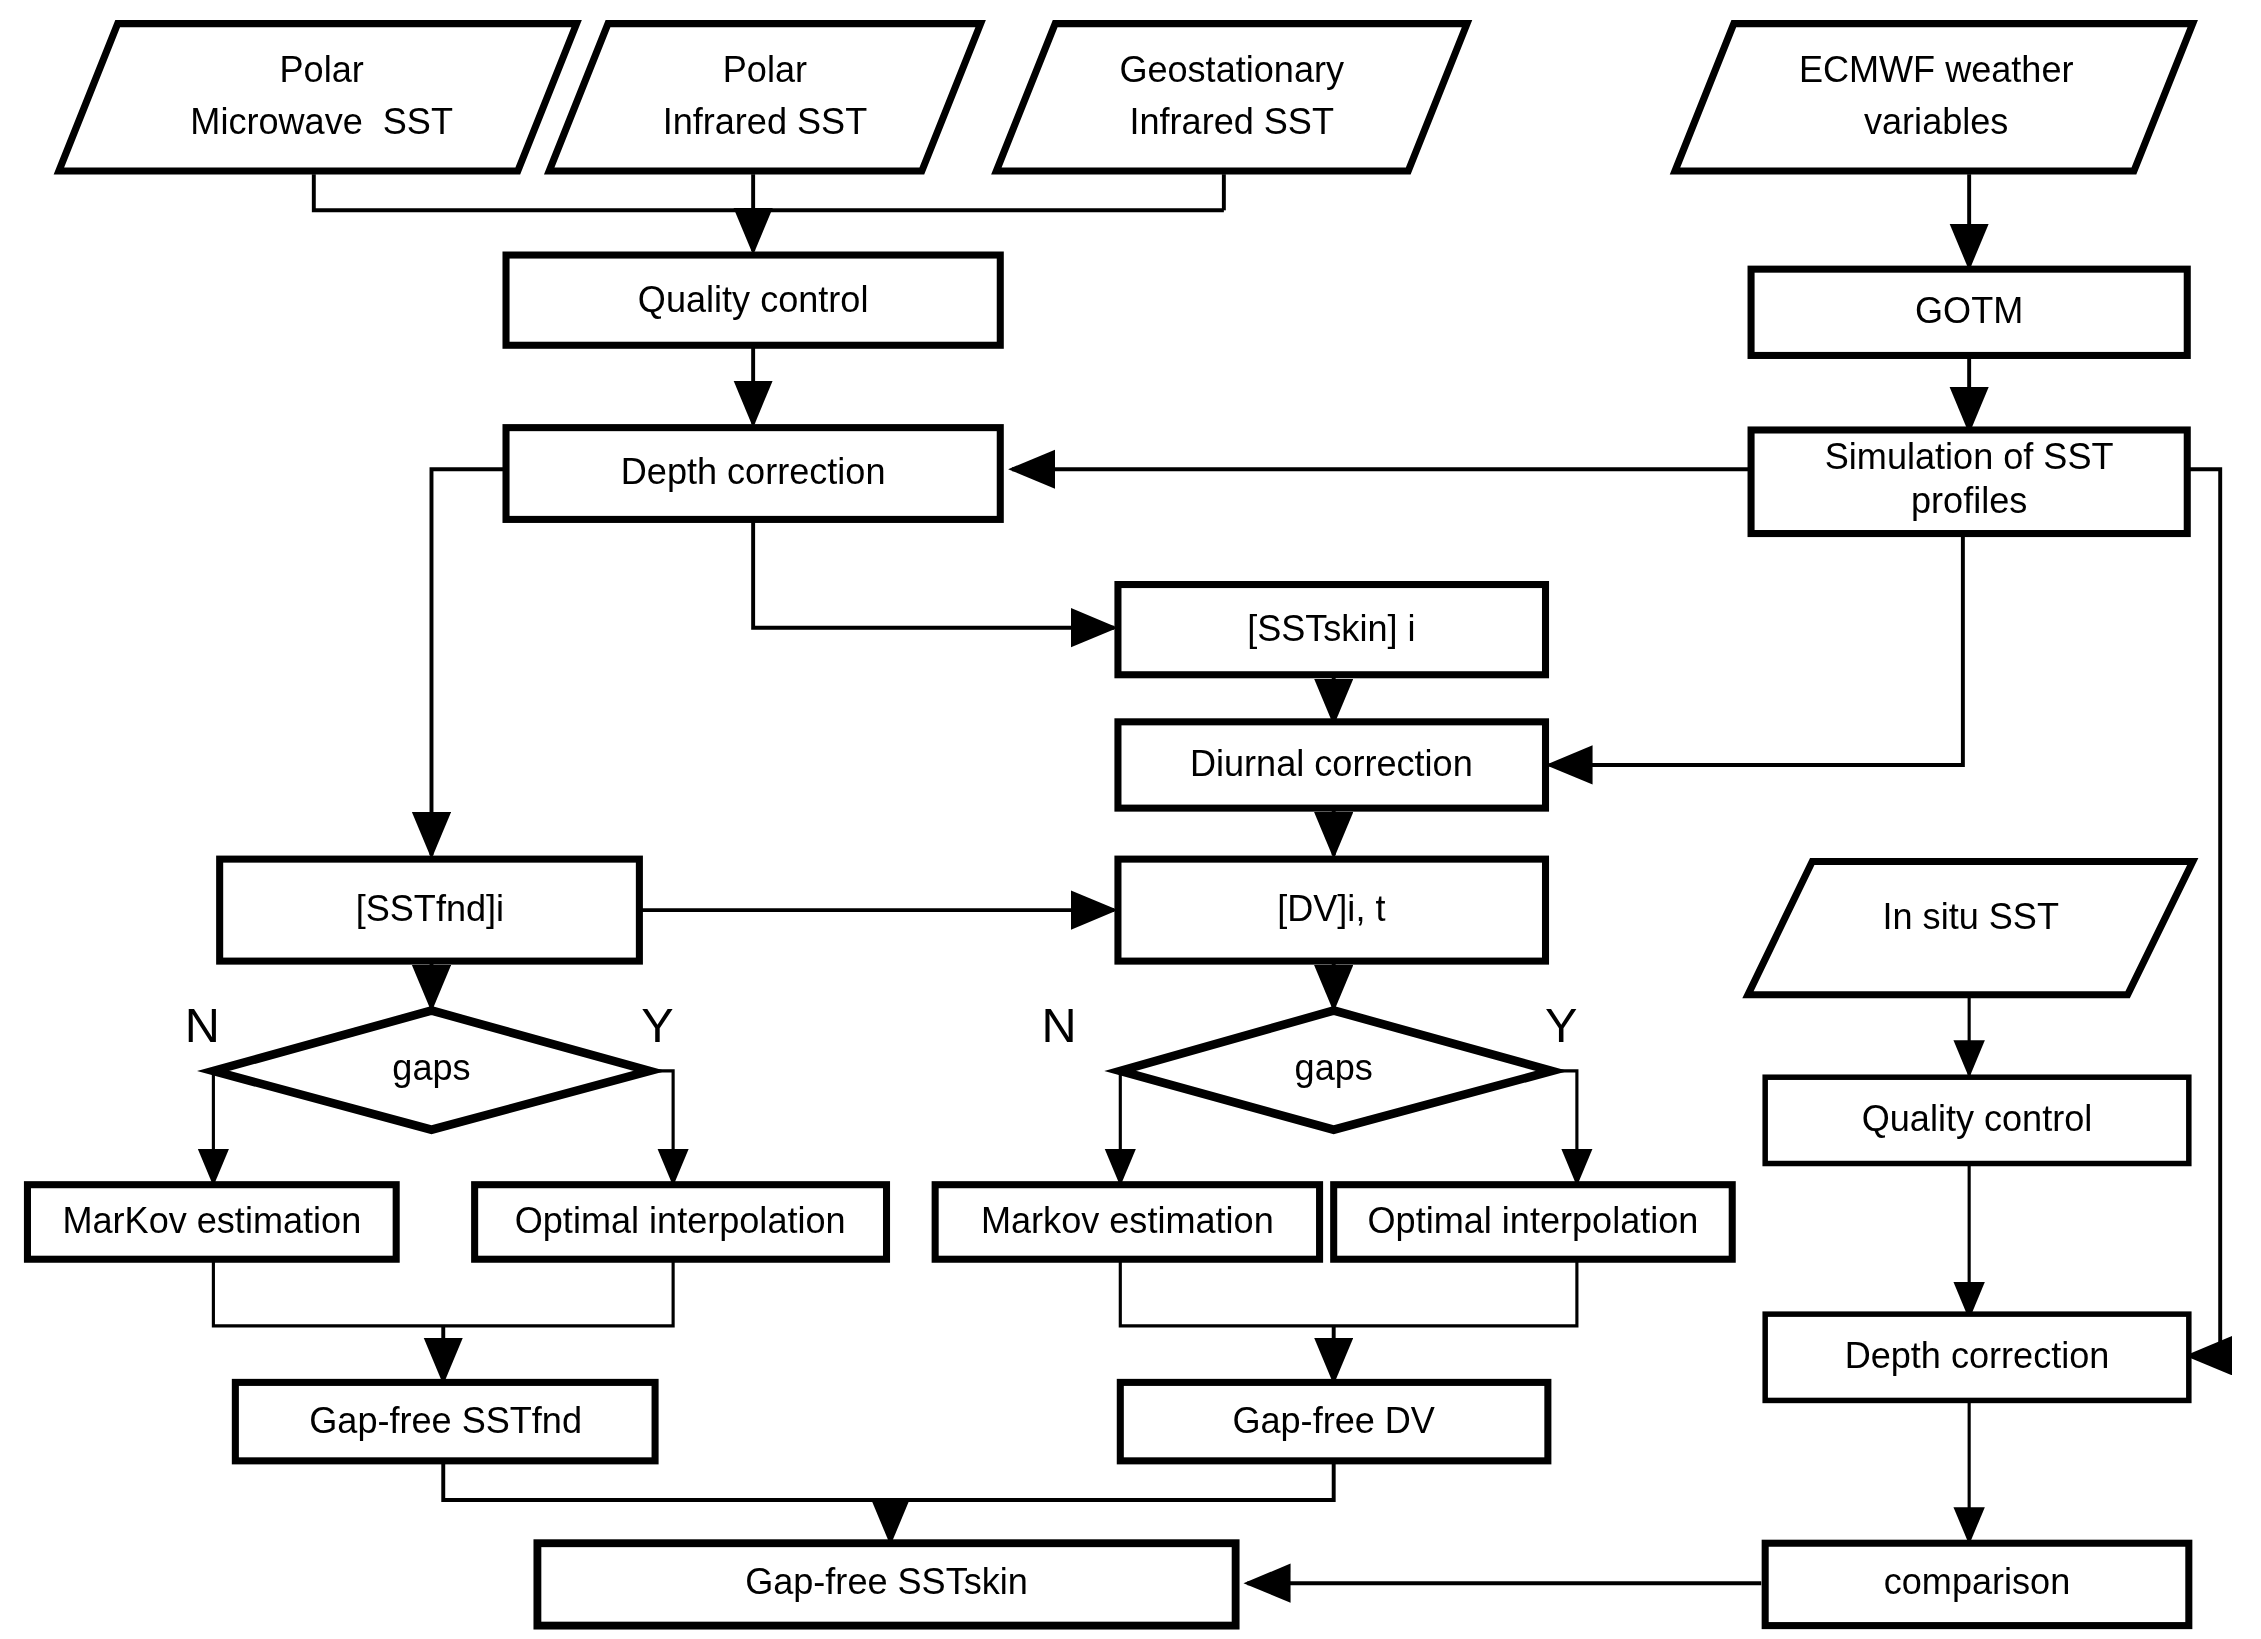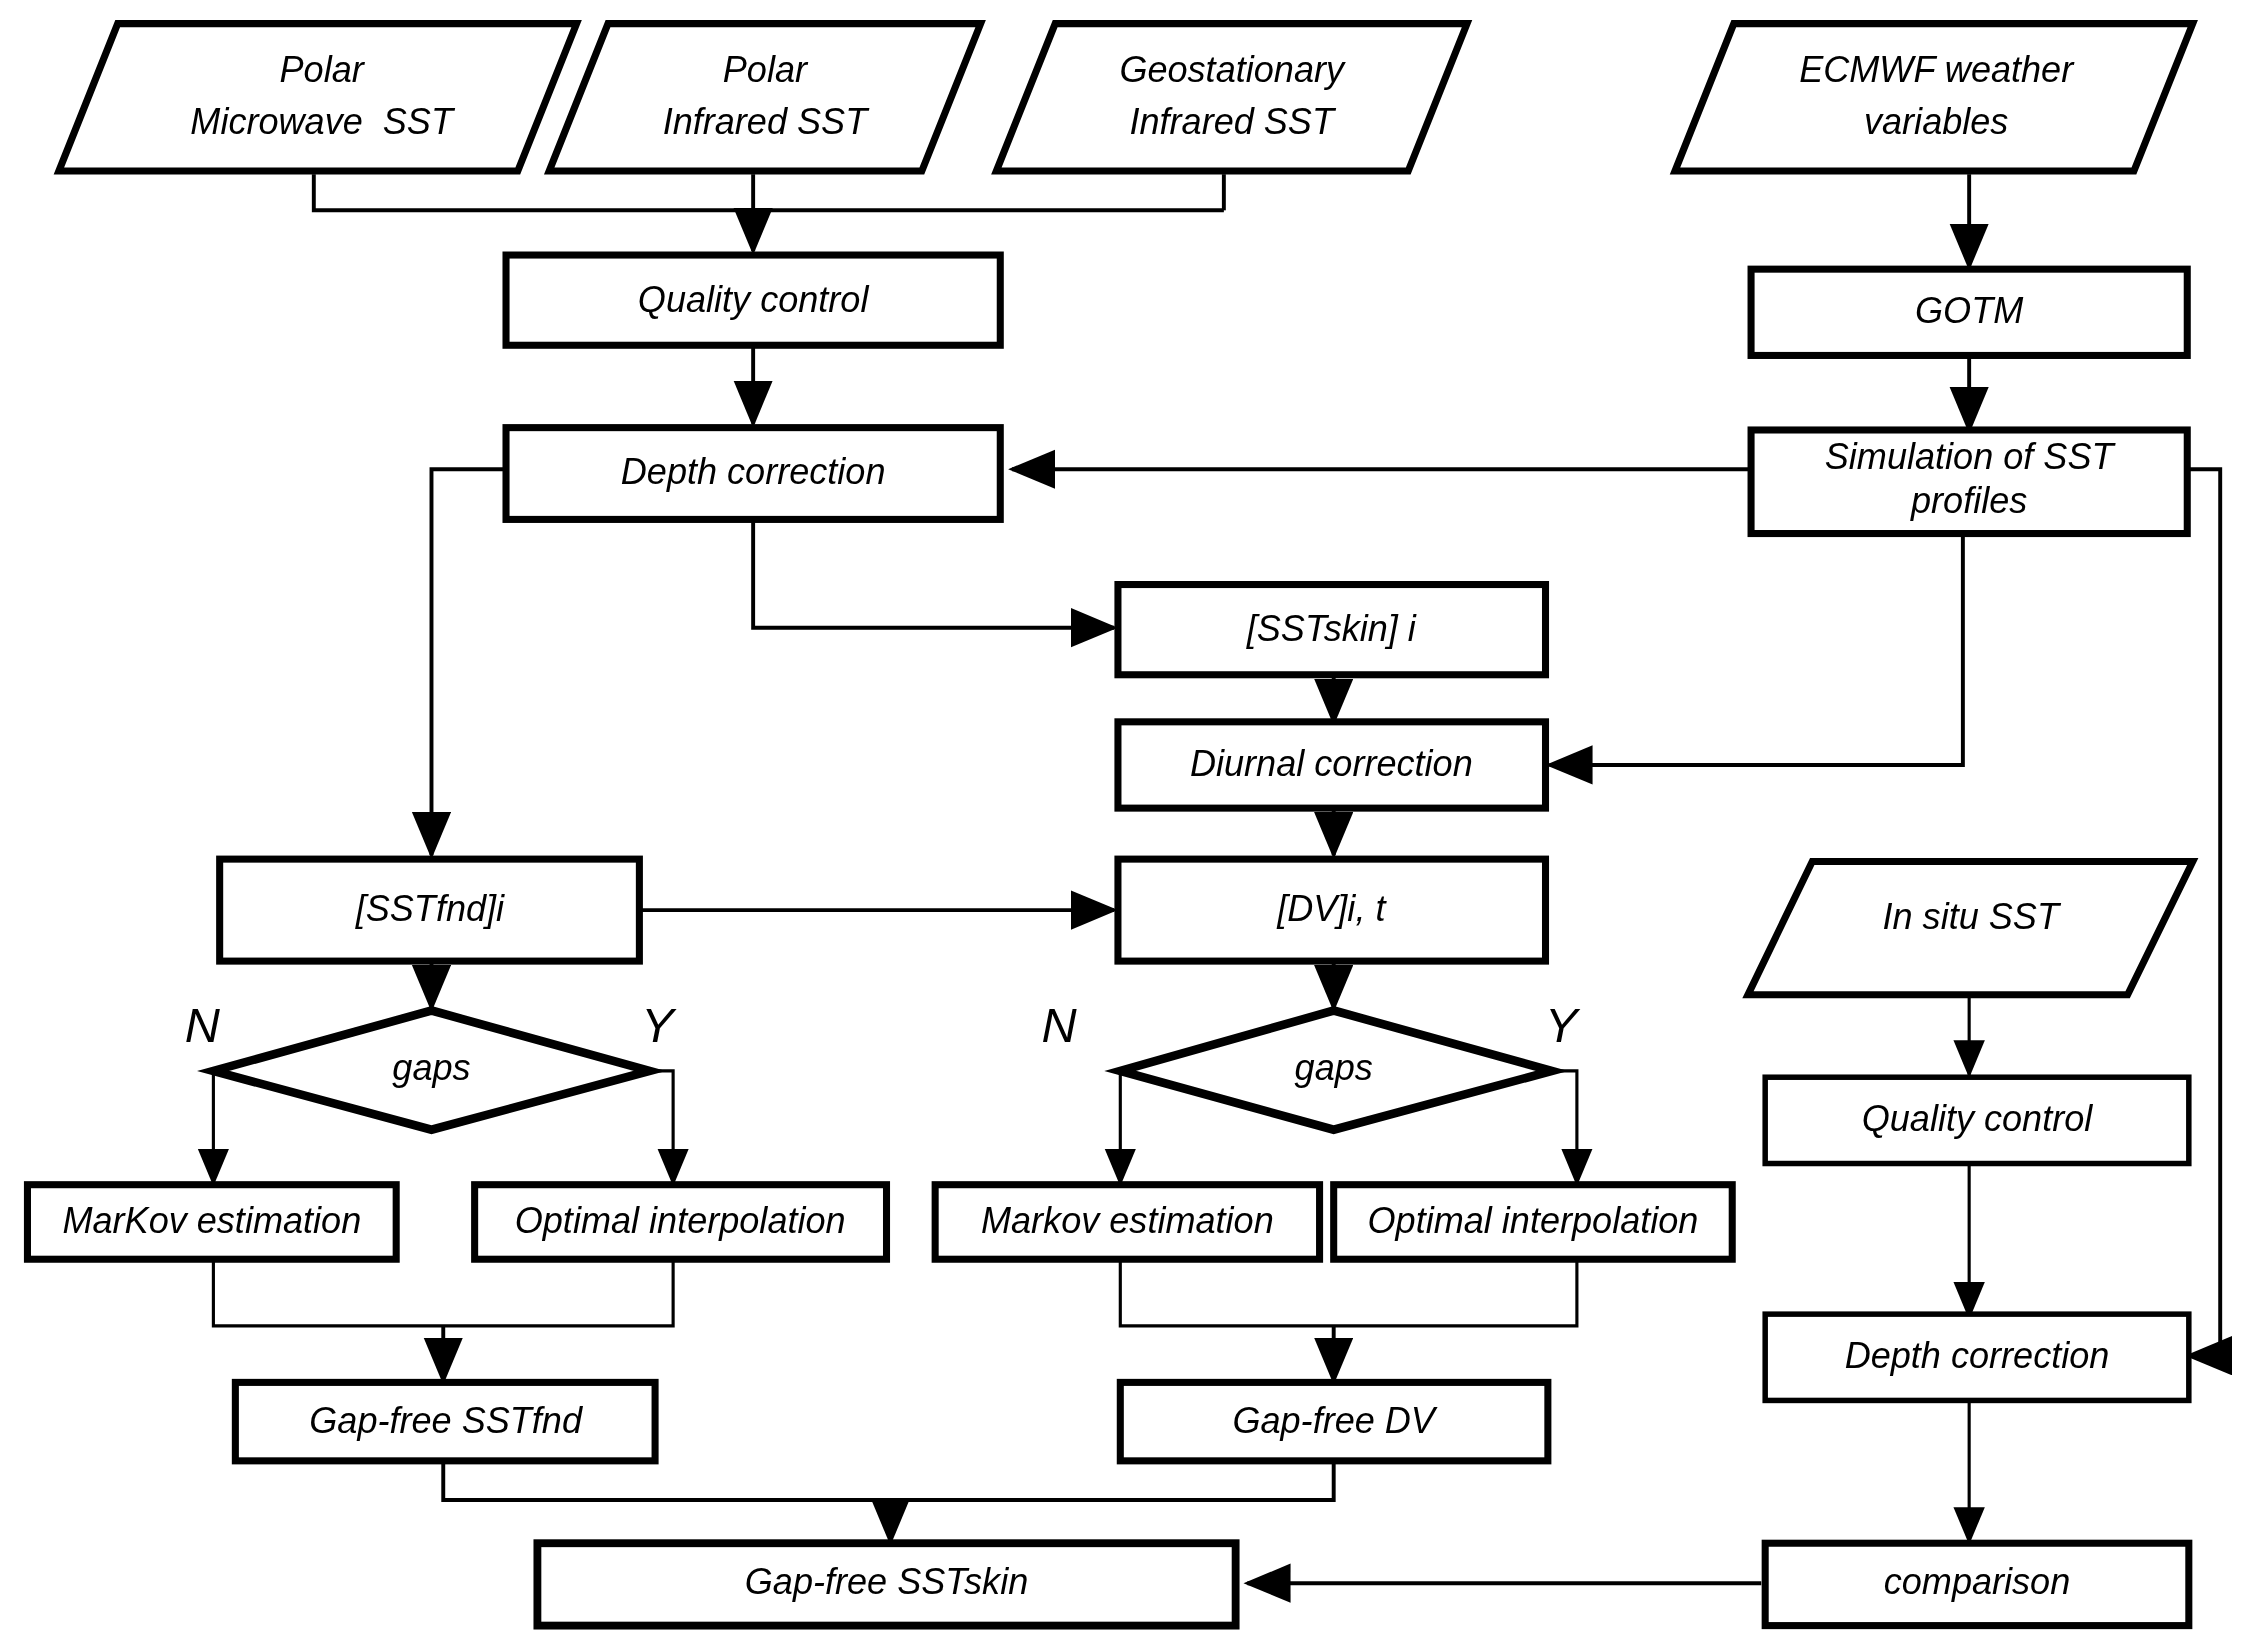--- a/index.html
+++ b/index.html
@@ -9,21 +9,20 @@
   }
   body {
     font-family: "Liberation Sans", sans-serif;
   }
   #root {
     position: relative;
     width: 2261px;
     height: 1639px;
     background: #ffffff;
     overflow: hidden;
-    font-style: italic;
   }
   svg#flow {
     position: absolute;
     left: 0;
     top: 0;
     width: 2261px;
     height: 1639px;
     display: block;
   }
   .node-rect {

